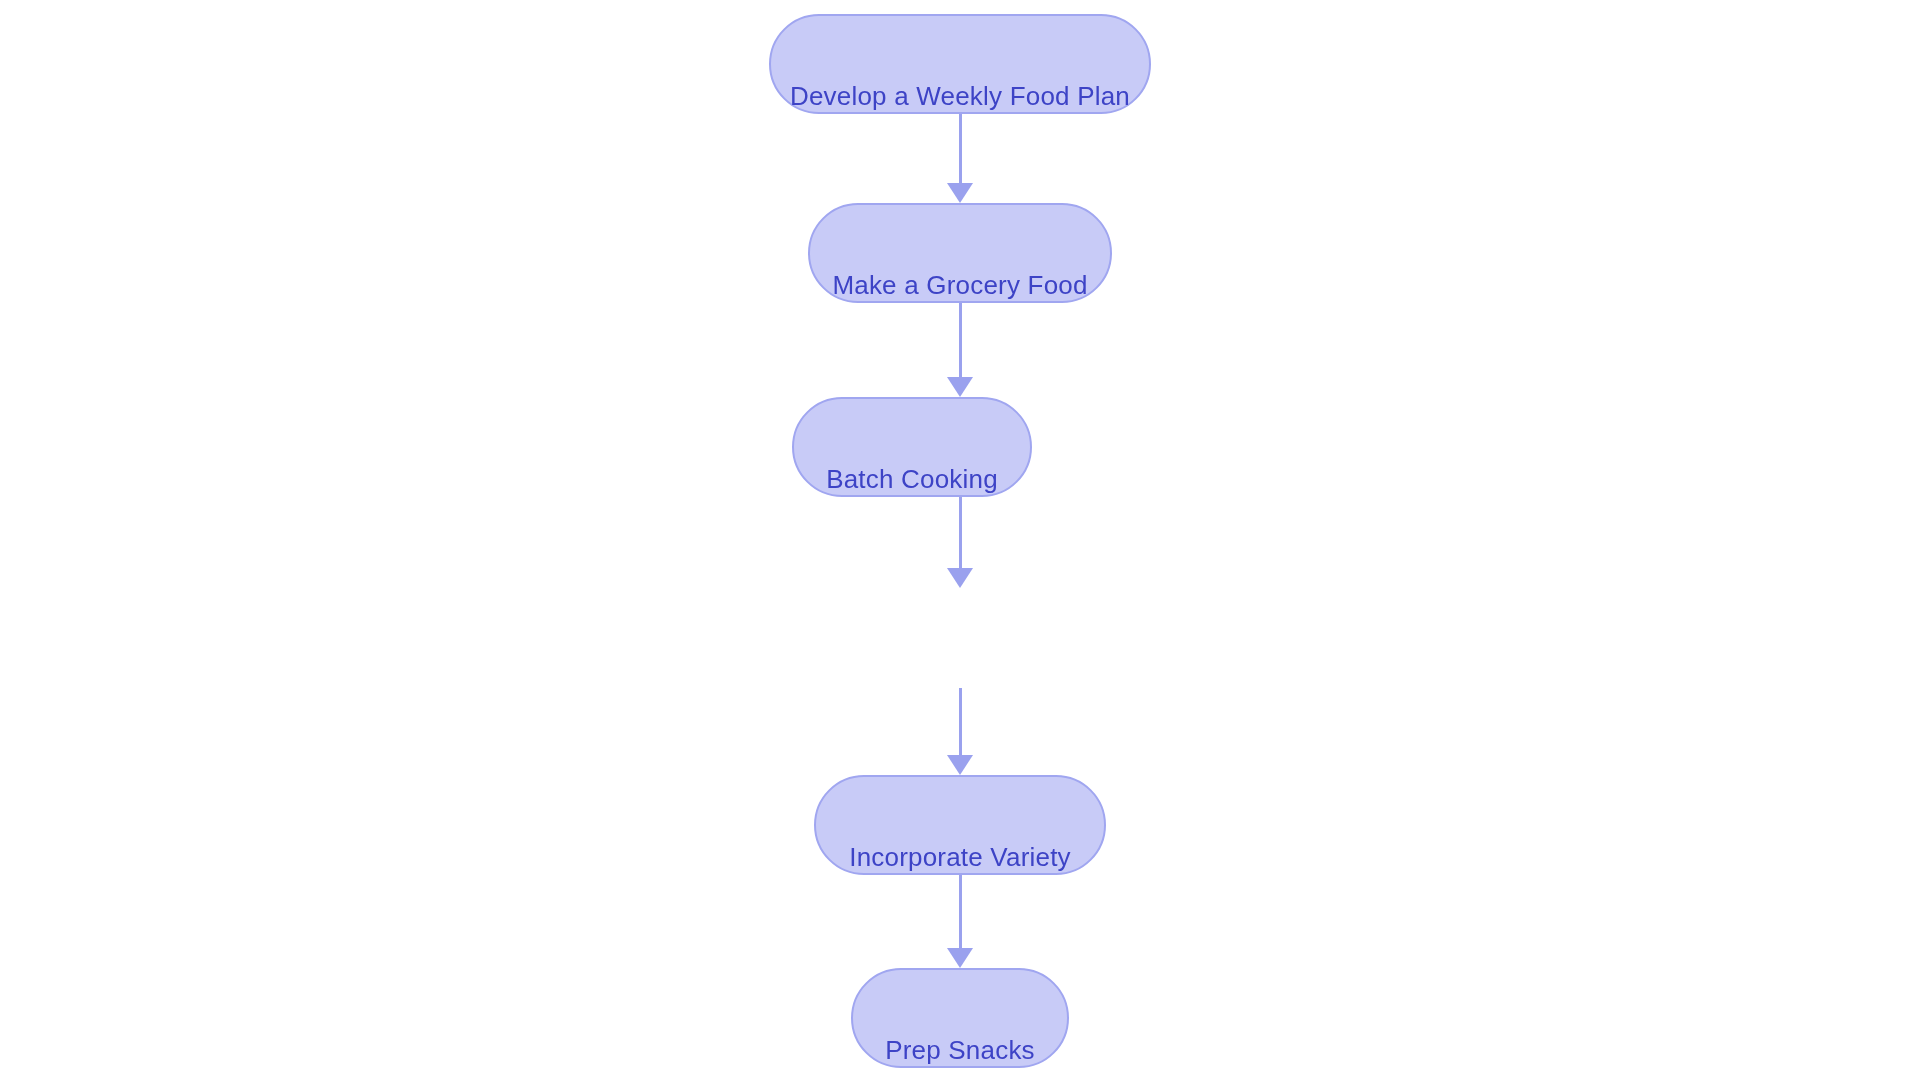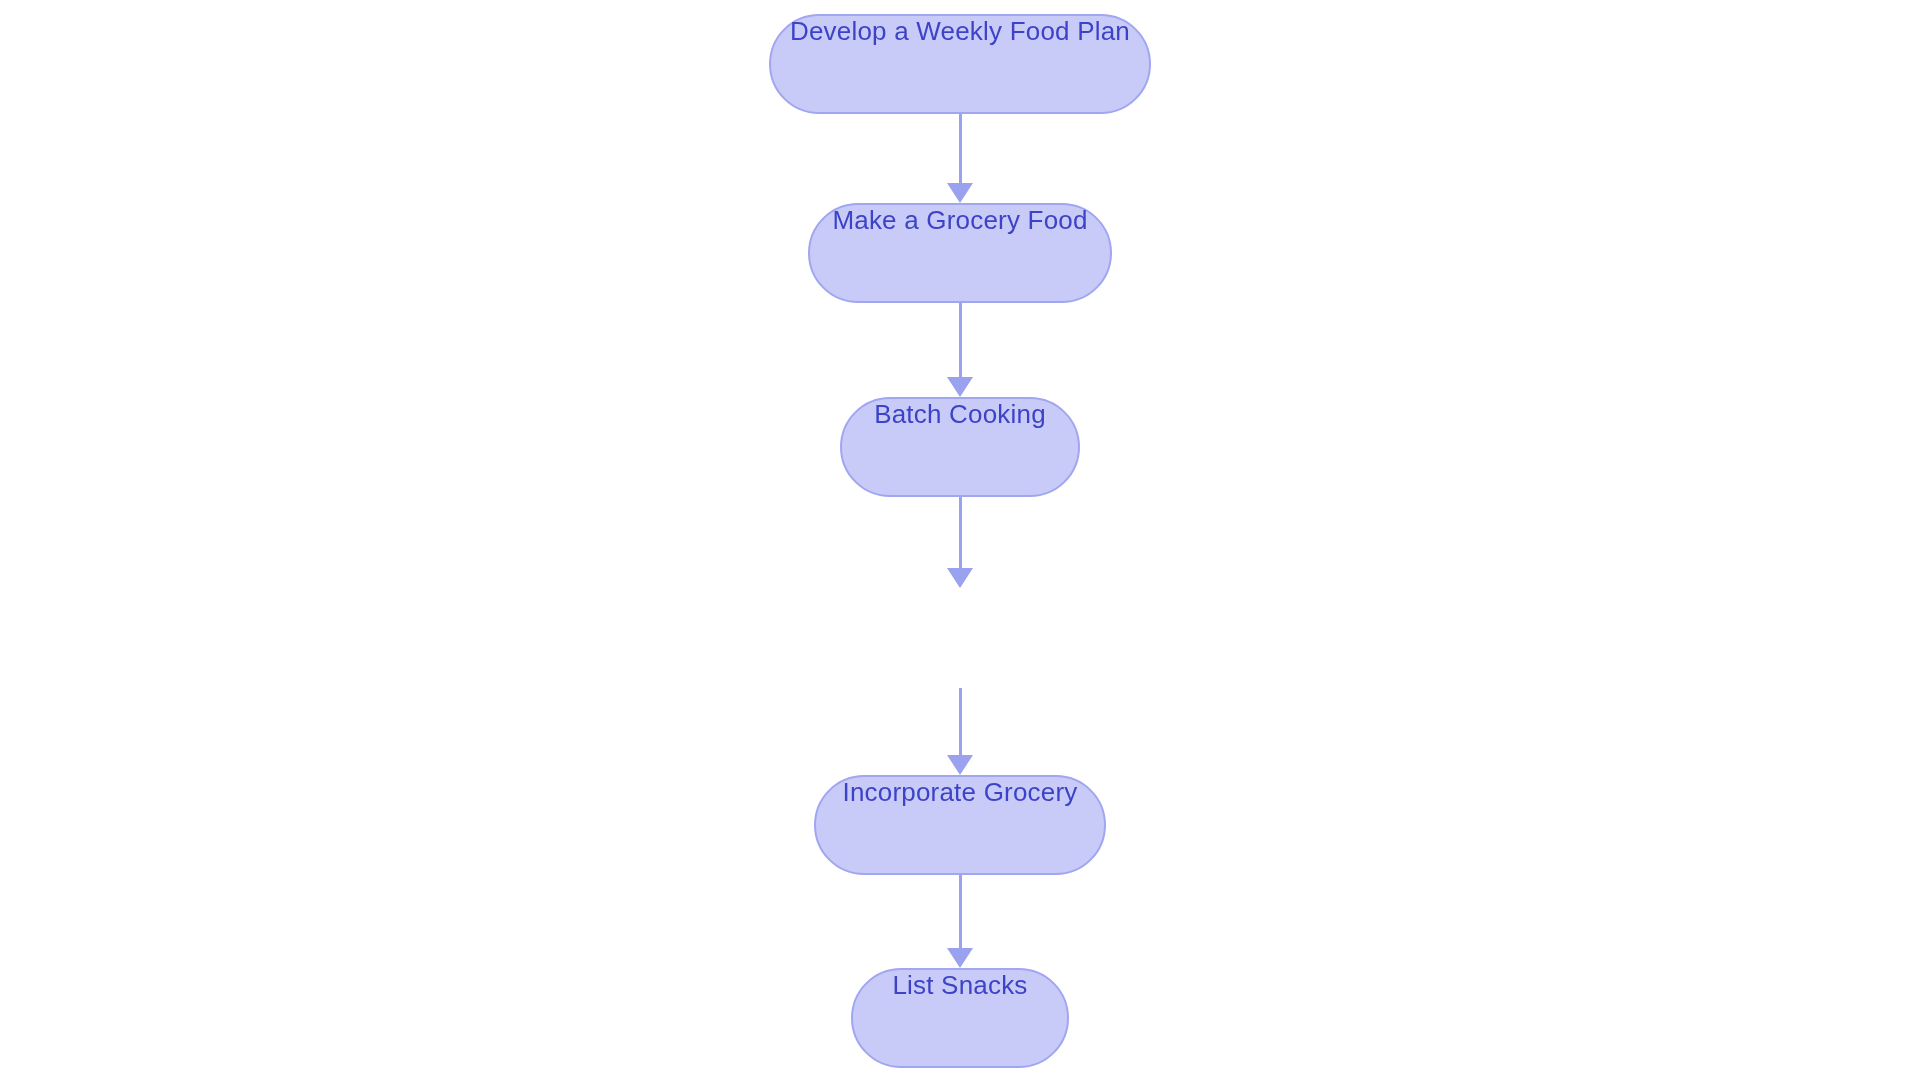--- a/index.html
+++ b/index.html
@@ -16,30 +16,30 @@
     overflow: hidden;
   }
   .node {
     position: absolute;
     height: 100px;
     box-sizing: border-box;
     border-radius: 50px;
     background: #c8cbf7;
     border: 2px solid #a0a6f0;
     display: flex;
-    align-items: flex-start;
+    align-items: flex-end;
     justify-content: center;
     color: #3d43c6;
     font-size: 26px;
     letter-spacing: 0.2px;
     white-space: nowrap;
   }
   .n0 { left: 769px; top: 14px;  width: 382px; }
   .n1 { left: 808px; top: 203px; width: 304px; }
-  .n2 { left: 840px; top: 397px; width: 240px; }
+  .n2 { left: 792px; top: 397px; width: 240px; }
   .n3 { left: 774px; top: 588px; width: 372px; }
   .n4 { left: 814px; top: 775px; width: 292px; }
   .n5 { left: 851px; top: 968px; width: 218px; }
 
   .arrow-line {
     position: absolute;
     left: 959px;
     width: 3px;
     background: #9aa1ee;
   }
@@ -96,25 +96,25 @@
     <div class="arrow-head ah2"></div>
   </div>
 
 
   <div>
     <div class="arrow-line al3"></div>
     <div class="arrow-head ah3"></div>
   </div>
 
   <div class="node n4">
-    <span>Incorporate Grocery</span>
+    <span>Incorporate Variety</span>
   </div>
 
   <div>
     <div class="arrow-line al4"></div>
     <div class="arrow-head ah4"></div>
   </div>
 
   <div class="node n5">
-    <span>List Snacks</span>
+    <span>Prep Snacks</span>
   </div>
 
 </div>
 
 </body></html>

